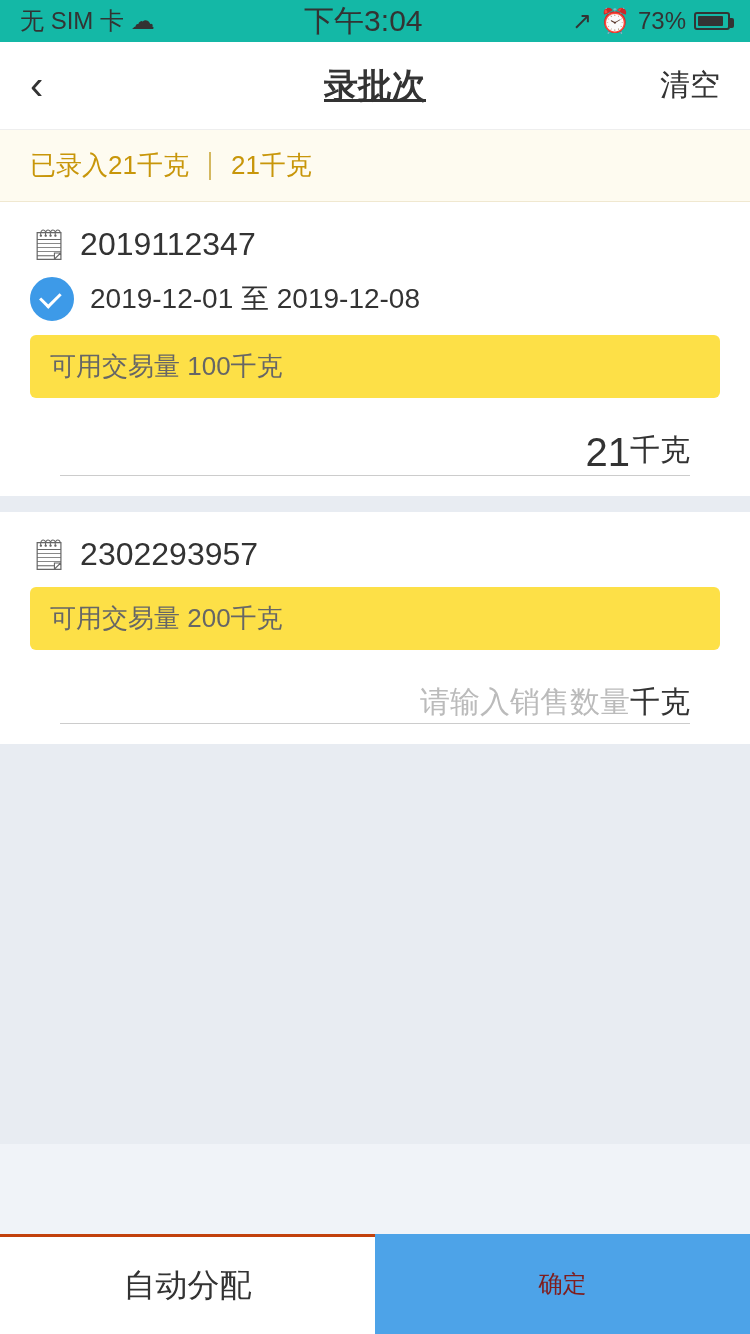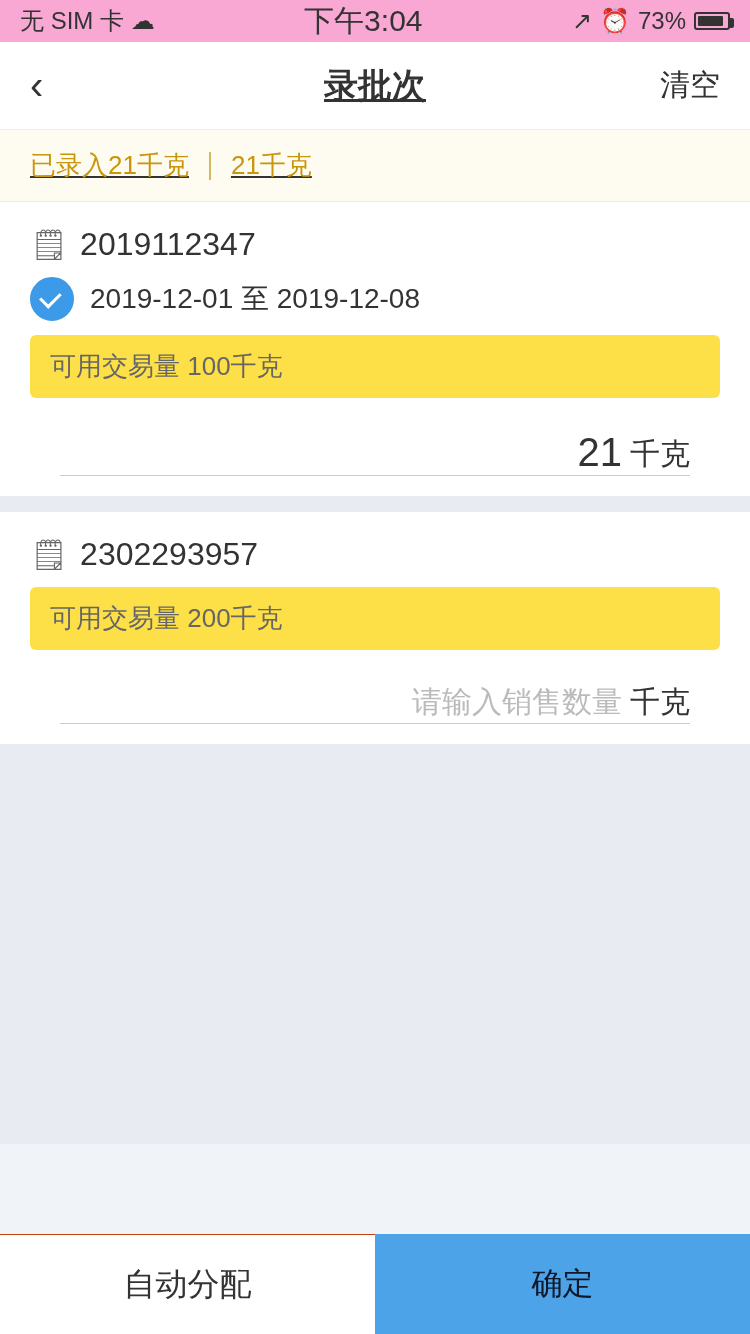--- a/index.html
+++ b/index.html
@@ -9,21 +9,21 @@
       width: 750px;
       min-height: 1334px;
       background: #f0f3f8;
       font-size: 28px;
       color: #333;
     }
 
     
     .status-bar {
       height: 42px;
-      background: #f9a8d4;
+      background: #14b8a6;
       display: flex;
       align-items: center;
       justify-content: space-between;
       padding: 0 20px;
       font-size: 24px;
       color: #333;
     }
     .status-left { display: flex; align-items: center; gap: 10px; }
     .status-center { font-size: 30px; font-weight: 400; }
     .status-right { display: flex; align-items: center; gap: 8px; font-size: 24px; }
@@ -57,21 +57,20 @@
     }
 
     
     .info-banner {
       background: #fefbf0;
       padding: 18px 30px;
       display: flex;
       align-items: center;
       gap: 20px;
       border-bottom: 1px solid #f0e8d0;
-      text-decoration: underline;
     }
     .info-text {
       font-size: 26px;
       color: #c8960a;
     }
     .info-divider {
       width: 2px;
       height: 28px;
       background: #d4b860;
     }
@@ -136,24 +135,24 @@
       border-radius: 6px;
       padding: 14px 20px;
       font-size: 26px;
       color: #666;
       margin-bottom: 16px;
     }
 
     
     .qty-input-row {
       display: flex;
-      align-items: flex-end;
+      align-items: flex-start;
       justify-content: flex-end;
       padding: 16px 30px 0;
-      gap: 8px;
+      gap: 0;
     }
     .qty-input {
       font-size: 40px;
       font-weight: 500;
       color: #333;
       text-align: right;
       border: none;
       background: transparent;
       width: 120px;
       outline: none;
@@ -189,31 +188,31 @@
       display: flex;
       height: 100px;
     }
     .btn-auto {
       flex: 1;
       background: #fff;
       border: none;
       font-size: 32px;
       color: #333;
       cursor: pointer;
-      border-top: 1px solid #c2410c;
+      border-top: 3px solid #c2410c;
       display: flex;
       align-items: center;
       justify-content: center;
     }
     .btn-confirm {
       flex: 1;
       background: #4da3e8;
       border: none;
-      font-size: 31px;
-      color: #0f172a;
+      font-size: 24px;
+      color: #7f1d1d;
       cursor: pointer;
       display: flex;
       align-items: center;
       justify-content: center;
     }
 
     .content-area {
       padding-bottom: 100px;
     }
     

